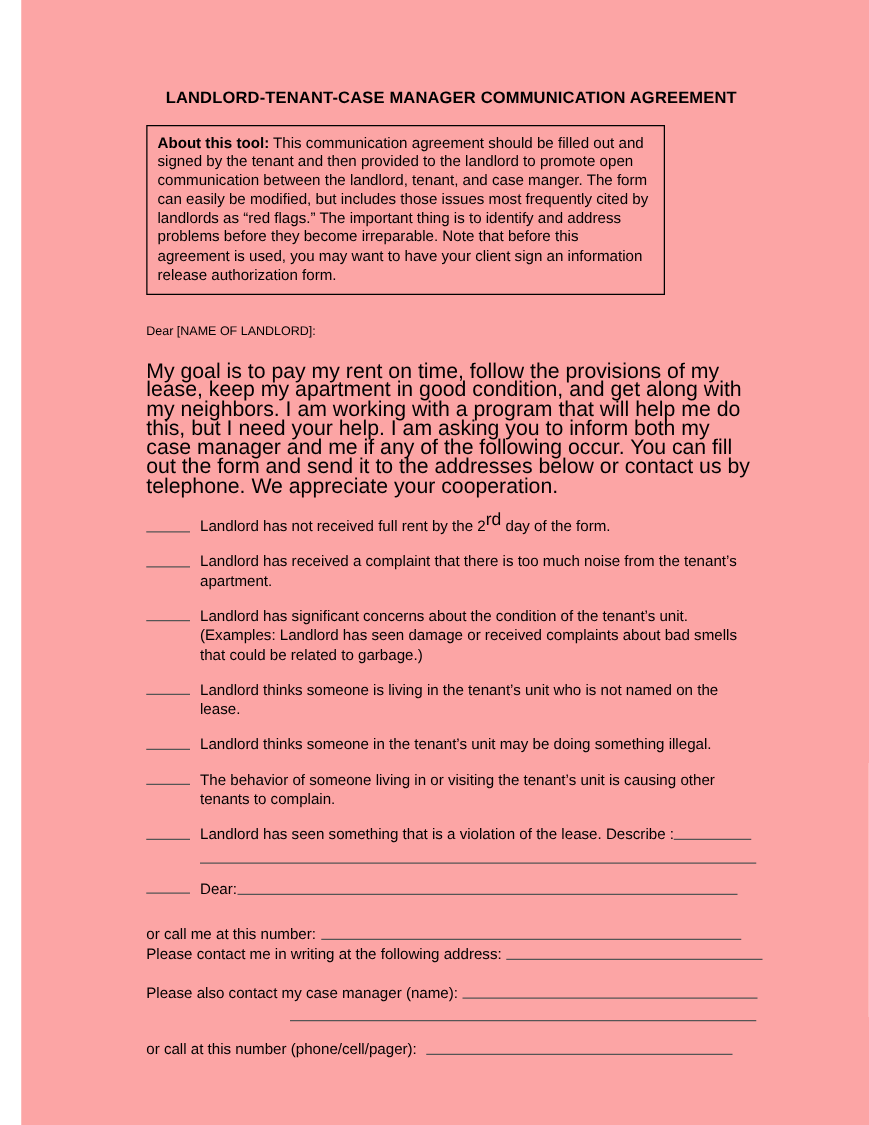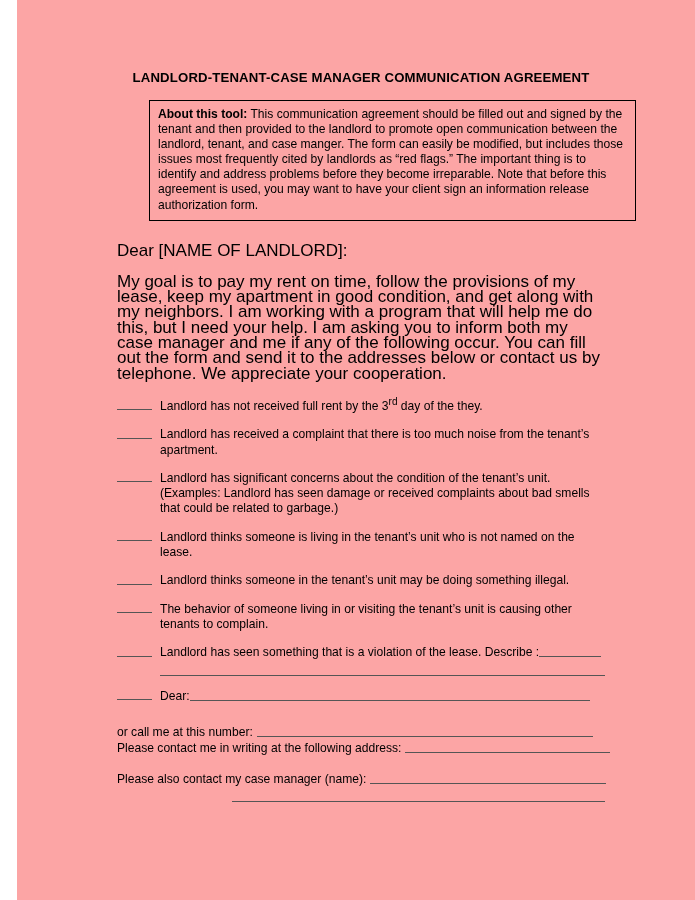--- a/index.html
+++ b/index.html
@@ -39,37 +39,36 @@
     line-height: 16px;
     margin: 0 0 14px 0;
     white-space: nowrap;
   }
 
   
   .about-box {
     border: 1.3px solid #000000;
     padding: 6px 8px 7px 8px;
     box-sizing: border-box;
-    width: 487px;
+    width: 415px;
     margin-bottom: 22px;
-    margin-left: 32px;
   }
   .about-text {
     font-size: 12.1px;
     line-height: 15.1px;
     text-align: left;
     margin: 0;
   }
   .about-text b {
     font-weight: bold;
   }
 
   
   .salutation {
-    font-size: 17px;
+    font-size: 10px;
     line-height: 15.2px;
     margin: 0 0 16px 0;
   }
   .intro-para {
     font-size: 17px;
     line-height: 15.3px;
     margin: 0 0 18px 0;
     text-align: left;
   }
 
@@ -90,21 +89,21 @@
     position: absolute;
     left: 0;
     top: 10.5px;
     width: 35px;
     border-bottom: 1.1px solid #555555;
   }
   .check-text {
     display: block;
   }
   sup.ord {
-    font-size: 10px;
+    font-size: 14px;
     vertical-align: super;
     line-height: 0;
   }
   .describe-rule {
     display: block;
     width: 445px;
     border-bottom: 1.1px solid #555555;
     height: 13px;
     margin-top: 1px;
   }
@@ -157,21 +156,21 @@
     </div>
 
     <p class="salutation">Dear [NAME OF LANDLORD]:</p>
 
     <p class="intro-para">My goal is to pay my rent on time, follow the provisions of my lease, keep my apartment in good condition, and get along with my neighbors.  I am working with a program that will help me do this, but I need your help.  I am asking you to inform both my case manager and me if any of the following occur.  You can fill out the form and send it to the addresses below or contact us by telephone.  We appreciate your cooperation.</p>
 
     <ul class="checklist">
 
       <li class="check-item">
         <span class="check-blank"></span>
-        <span class="check-text"><span>Landlord has not received full rent by the 3</span><sup class="ord">rd</sup><span> day of the they.</span></span>
+        <span class="check-text"><span>Landlord has not received full rent by the 2</span><sup class="ord">rd</sup><span> day of the form.</span></span>
       </li>
 
       <li class="check-item">
         <span class="check-blank"></span>
         <span class="check-text">Landlord has received a complaint that there is too much noise from the tenant’s apartment.</span>
       </li>
 
       <li class="check-item">
         <span class="check-blank"></span>
         <span class="check-text">Landlord has significant concerns about the condition of the tenant’s unit.  (Examples:  Landlord has seen damage or received complaints about bad smells that could be related to garbage.)</span>
@@ -210,17 +209,20 @@
       <div class="contact-group">
         <span class="contact-line"><span>or call me at this number:</span><span class="fill" style="width:336px;margin-left:4px;"></span></span>
         <span class="contact-line"><span>Please contact me in writing at the following address:</span><span class="fill" style="width:205px;margin-left:4px;"></span></span>
       </div>
 
       <div class="contact-group">
         <span class="contact-line"><span>Please also contact my case manager (name):</span><span class="fill" style="width:236px;margin-left:4px;"></span></span>
         <span class="cont-rule-indent"></span>
       </div>
 
+      <div class="contact-group" style="margin-bottom:0;">
+        <span class="contact-line"><span>or call at this number (phone/cell/pager):</span><span class="fill" style="width:245px;margin-left:8px;"></span></span>
+      </div>
 
     </div>
 
   </div>
 </div>
 
 </body></html>

